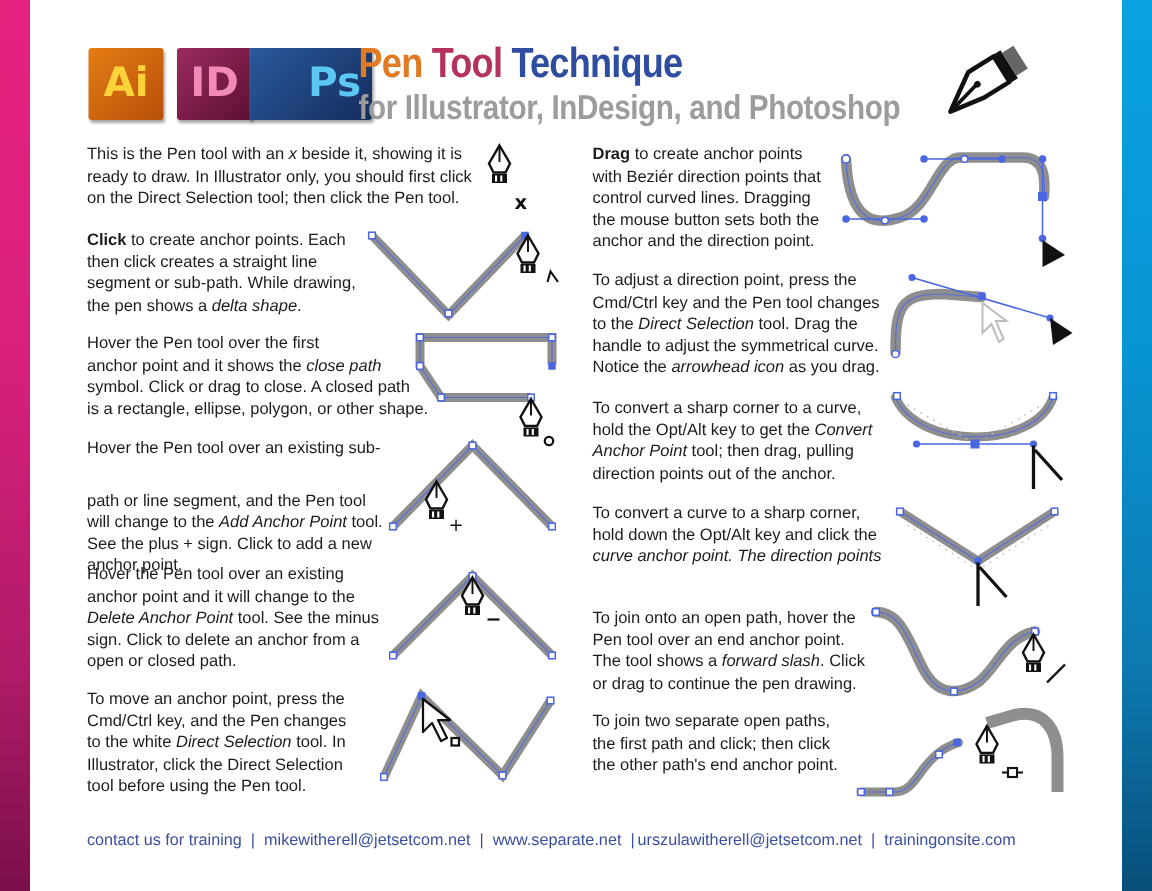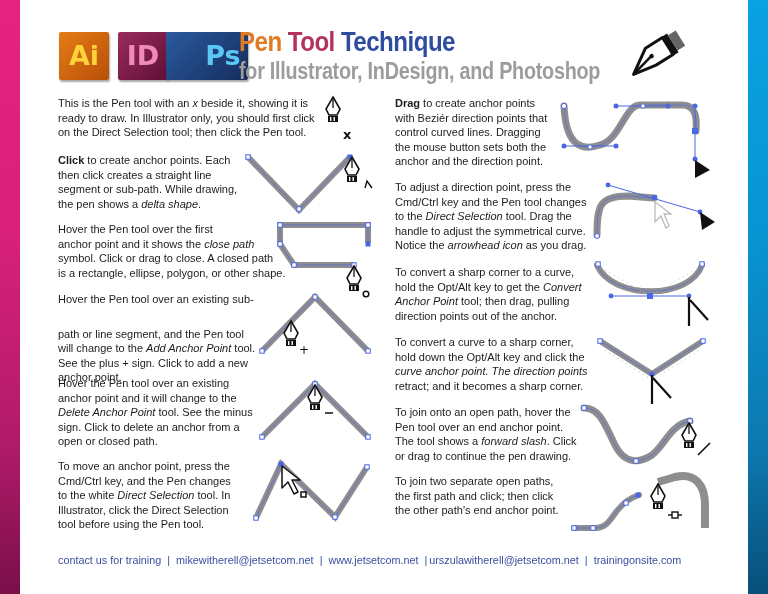--- a/index.html
+++ b/index.html
@@ -140,21 +140,20 @@
 <div class="para" style="left:395px;top:265px;width:200px;">
     <div style="white-space: nowrap;">To convert a sharp corner to a curve,</div>
     <div style="white-space: nowrap;">hold the Opt/Alt key to get the <i>Convert</i></div>
     <div style="white-space: nowrap;"><i>Anchor Point</i> tool; then drag, pulling</div>
     <div style="white-space: nowrap;">direction points out of the anchor.</div>
   </div>
 <div class="para" style="left:395px;top:335px;width:200px;">
     <div style="white-space: nowrap;">To convert a curve to a sharp corner,</div>
     <div style="white-space: nowrap;">hold down the Opt/Alt key and click the</div>
     <div style="white-space: nowrap; font-style: italic;">curve anchor point. The direction points</div>
-    <div style="white-space: nowrap;">retract; and it becomes a sharp corner.</div>
   </div>
 <div class="para" style="left:395px;top:405px;width:200px;">
     <div style="white-space: nowrap;">To join onto an open path, hover the</div>
     <div style="white-space: nowrap;">Pen tool over an end anchor point.</div>
     <div style="white-space: nowrap;">The tool shows a <i>forward slash</i>. Click</div>
     <div style="white-space: nowrap;">or drag to continue the pen drawing.</div>
   </div>
 <div class="para" style="left:395px;top:474px;width:200px;">
     <div style="white-space: nowrap;">To join two separate open paths,</div>
     <div style="white-space: nowrap;">the first path and click; then click</div>
@@ -310,14 +309,14 @@
       <use href="#anchf" x="638" y="495"></use>
     <path d="M658 482 L675 477 C695 472 705 485 705 505 L705 528" fill="none" stroke="#8e8e8e" stroke-width="8"></path>
     <use href="#pen" x="658" y="484"></use>
     <path d="M668 515 L672 515" stroke="#111" stroke-width="1.4"></path>
     <rect x="672" y="512" width="6" height="6" fill="#fff" stroke="#111" stroke-width="1.4"></rect>
     <path d="M678 515 L682 515" stroke="#111" stroke-width="1.4"></path>
   </g>
 </svg>
 
 <div class="footer">
-  <span>contact us for training</span><span class="sep">|</span><a>mikewitherell@jetsetcom.net</a><span class="sep">|</span><a>www.jetsetcom.net</a><span class="sep" style="margin-right:2px;">|</span><a>urszulawitherell@jetsetcom.net</a><span class="sep">|</span><a>trainingonsite.com</a>
+  <span>contact us for training</span><span class="sep">|</span><a>mikewitherell@jetsetcom.net</a><span class="sep">|</span><a>www.separate.net</a><span class="sep" style="margin-right:2px;">|</span><a>urszulawitherell@jetsetcom.net</a><span class="sep">|</span><a>trainingonsite.com</a>
 </div>
 
 </body></html>

